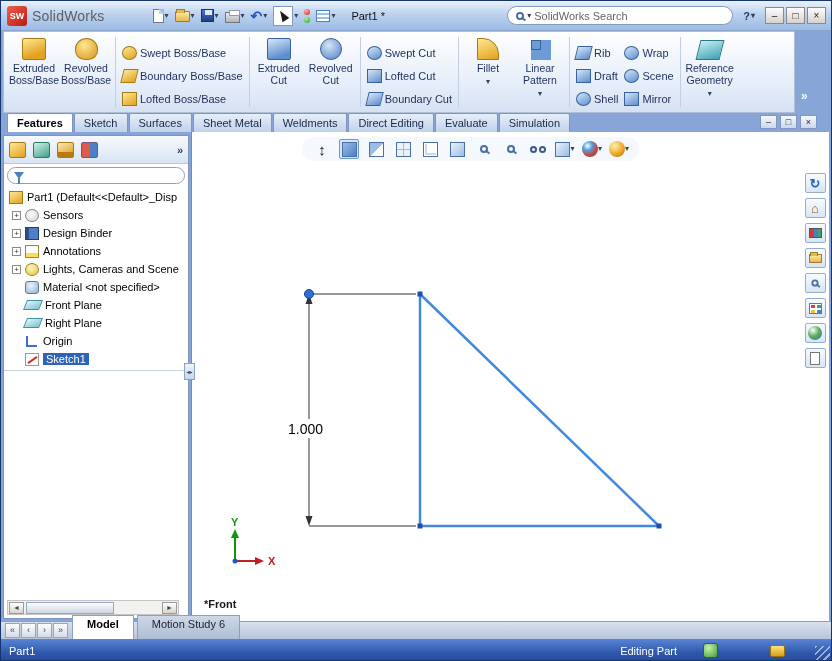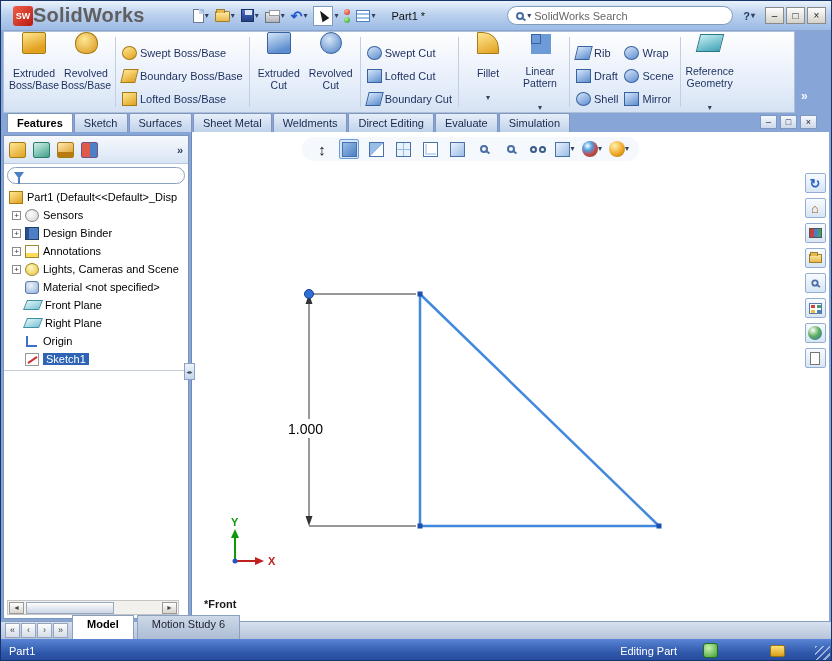--- a/index.html
+++ b/index.html
@@ -3,24 +3,24 @@
 <meta charset="utf-8">
 <style>
   *{box-sizing:border-box;margin:0;padding:0}
   html,body{width:832px;height:661px;overflow:hidden}
   body{font-family:"Liberation Sans",sans-serif;font-size:11px;color:#000}
   #window{position:relative;width:832px;height:661px;background:#87a5d7;border:1px solid #16366b;overflow:hidden}
 
   
   #titlebar{position:absolute;left:0;top:0;width:100%;height:30px;
     background:linear-gradient(#eaf2fc,#bcd2ee 45%,#9dbbe6);display:flex;align-items:center;
-    border-bottom:1px solid #8aa6cf;padding-left:12px}
+    border-bottom:1px solid #8aa6cf;padding-left:6px}
   .logo{width:20px;height:20px;border-radius:3px;background:linear-gradient(135deg,#f0604a,#b81a10);
     color:#fff;font-weight:bold;font-size:9px;display:flex;align-items:center;justify-content:center;flex:0 0 auto}
-  .appname{font-size:20px;font-weight:bold;color:#5f5f5f;letter-spacing:.2px}
+  .appname{font-size:14px;font-weight:normal;color:#5f5f5f;margin-left:5px;letter-spacing:.2px}
   .qtb{display:flex;align-items:center;margin-left:48px;gap:6px}
   .tbtn{display:flex;align-items:center;gap:1px;cursor:default}
   .caret{font-size:8px;color:#33435f;line-height:8px}
   .ic-page{width:11px;height:14px;background:#fff;border:1px solid #6a7a90;position:relative}
   .ic-page::after{content:"";position:absolute;right:-1px;top:-1px;border-style:solid;border-width:0 5px 5px 0;border-color:#9dbbe6 #9dbbe6 #c8d4e4 #c8d4e4}
   .ic-folder{width:15px;height:11px;background:linear-gradient(#ffe9a4,#e6b94e);border:1px solid #a07d2a;border-radius:1px;position:relative;margin-top:2px}
   .ic-folder::before{content:"";position:absolute;left:0;top:-3px;width:7px;height:3px;background:#e6b94e;border:1px solid #a07d2a;border-bottom:none;border-radius:1px 1px 0 0}
   .ic-disk{width:13px;height:13px;background:linear-gradient(#4a6fd4,#23407f);border:1px solid #1c3264;position:relative}
   .ic-disk::before{content:"";position:absolute;left:3px;top:0;width:7px;height:5px;background:#dfe6f5}
   .ic-print{width:15px;height:11px;background:linear-gradient(#e8e8e8,#b0b4ba);border:1px solid #70767e;position:relative;margin-top:3px}
@@ -44,21 +44,21 @@
   .winbtns{display:flex;gap:2px;margin-right:5px}
   .wbtn{width:19px;height:17px;background:linear-gradient(#fdfdfd,#d6d2ca);border:1px solid #8a8a8a;
     font-size:10px;line-height:10px;display:flex;align-items:center;justify-content:center;color:#222}
 
   
   #ribbon{position:absolute;left:0;top:30px;width:100%;height:82px}
   #ribbon-inner{position:absolute;left:2px;top:0;width:792px;height:82px;
     background:linear-gradient(#fefefe,#e6eefa 65%,#d5e2f3);border:1px solid #aebfd8;
     display:flex;align-items:stretch;overflow:hidden;padding-left:4px}
   .rsep{width:1px;background:#c2cfe2;margin:5px 3px;flex:0 0 auto}
-  .bigbtn{width:52px;flex:0 0 auto;display:flex;flex-direction:column;align-items:center;gap:13px}
+  .bigbtn{width:52px;flex:0 0 auto;display:flex;flex-direction:column;align-items:center;padding-top:6px;gap:2px}
   .blabel{font-size:10.5px;color:#1b2f5e;text-align:center;line-height:12px}
   .smallcol{display:flex;flex-direction:column;padding:11px 3px 0 3px;gap:4px;flex:0 0 auto}
   .smallbtn{display:flex;align-items:center;gap:3px;height:19px}
   .slabel{font-size:11px;color:#1b2f5e;white-space:nowrap}
   .ic-extrude{width:24px;height:22px;background:linear-gradient(160deg,#ffe793,#e2a11f 75%);border:1px solid #a57b16;border-radius:2px}
   .ic-revolve{width:23px;height:22px;background:radial-gradient(circle at 40% 32%,#ffe793,#d9951c);border:1px solid #a57b16;border-radius:50% 50% 42% 42%}
   .ic-cutex{width:24px;height:22px;background:linear-gradient(160deg,#d6e6f8,#5d8ecf 80%);border:1px solid #38619f;border-radius:2px}
   .ic-hole{width:22px;height:22px;border:6px solid #6d96cf;border-radius:50%;background:#eef4fb}
   .ic-cutrev{width:22px;height:22px;background:radial-gradient(circle at 40% 32%,#d6e6f8,#4c7fc4);border:1px solid #38619f;border-radius:50%}
   .ic-fillet{width:22px;height:22px;background:linear-gradient(160deg,#ffe793,#e2a11f);border:1px solid #a57b16;border-radius:0 16px 0 0}

